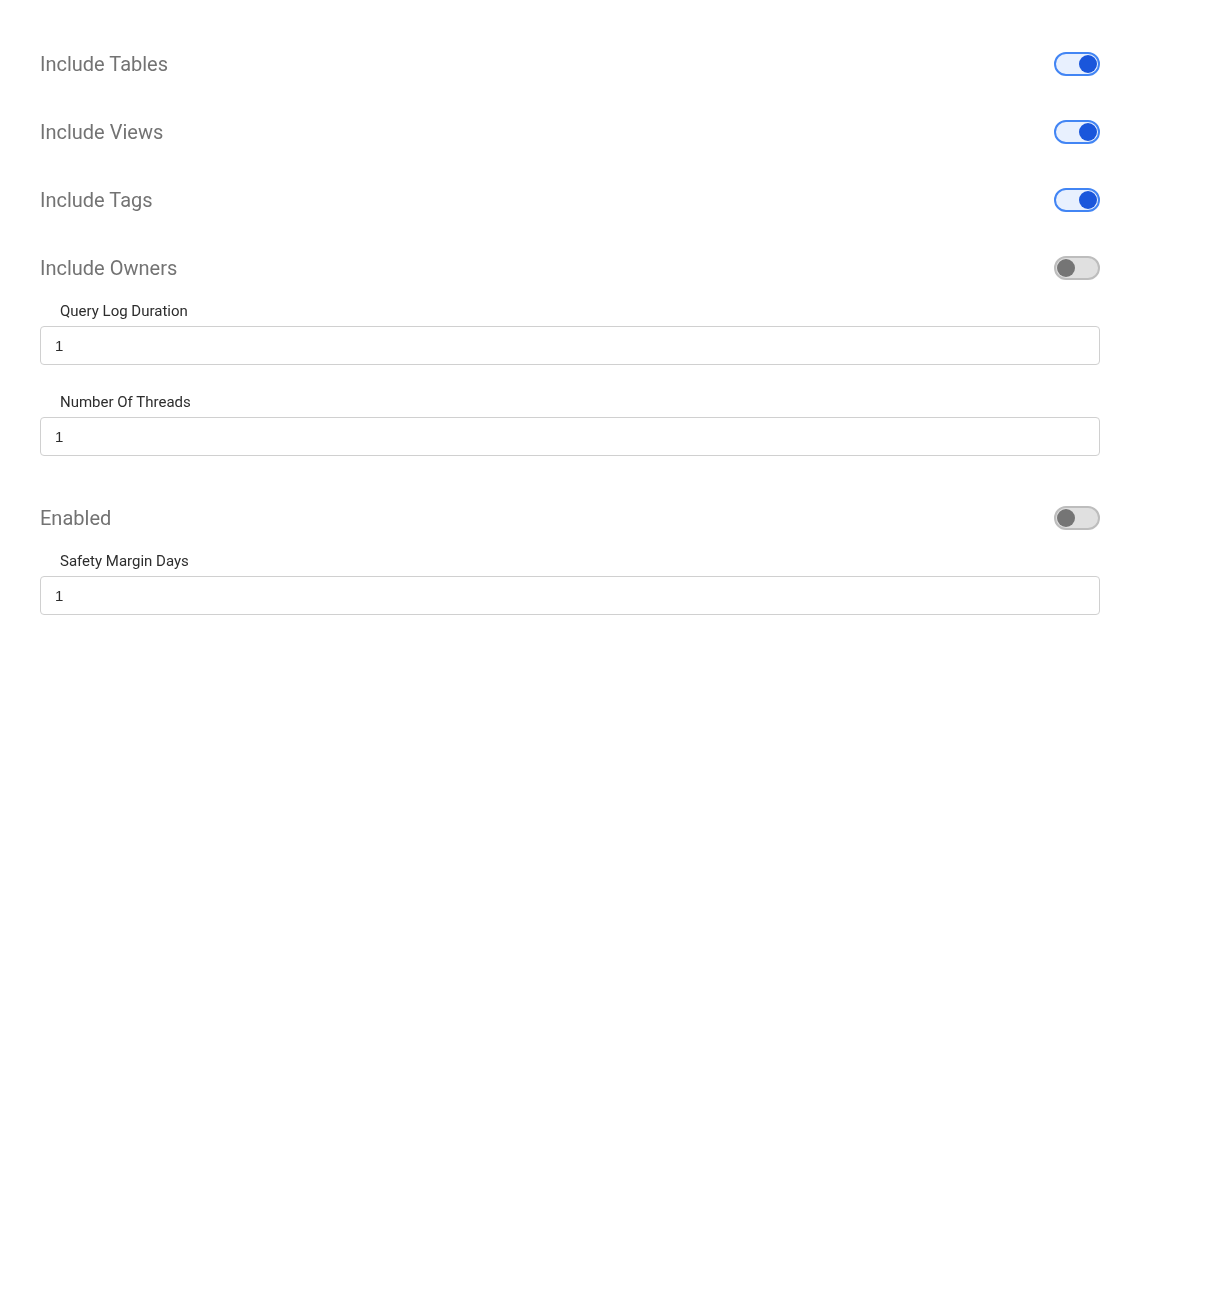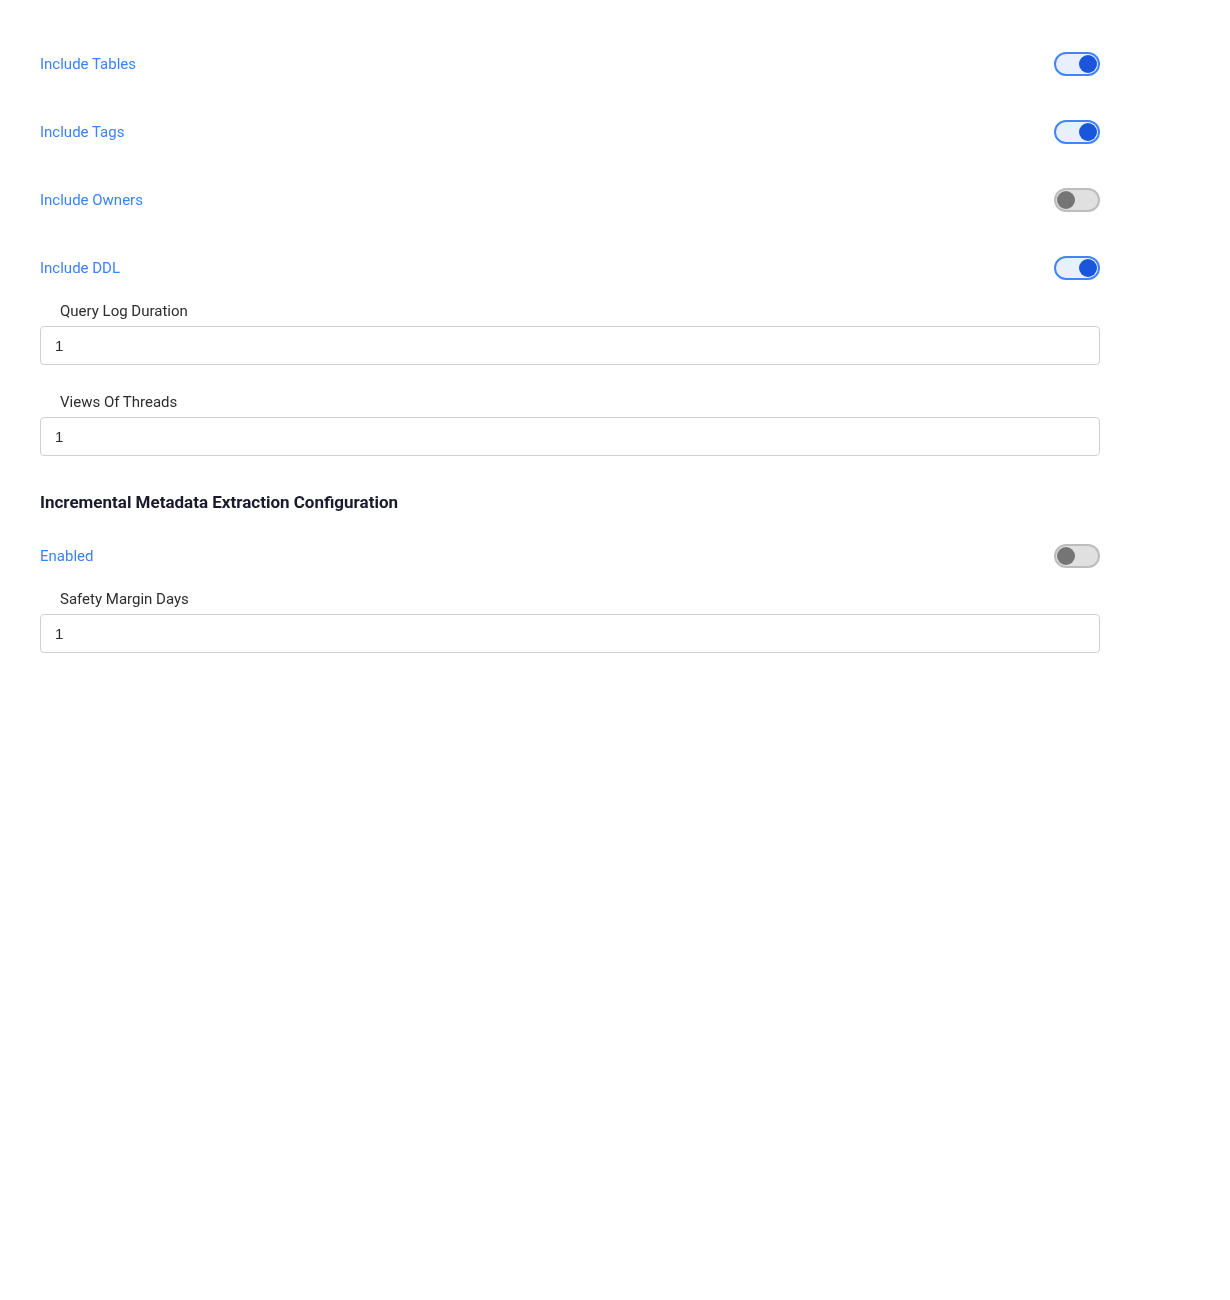--- a/index.html
+++ b/index.html
@@ -25,22 +25,22 @@
 
     .setting-row {
       display: flex;
       align-items: center;
       justify-content: space-between;
       padding: 22px 0;
       border-bottom: none;
     }
 
     .setting-label {
-      font-size: 15px;
-      color: #3b82f6;
+      font-size: 20px;
+      color: #737373;
       font-weight: 400;
     }
 
     
     .toggle-switch {
       position: relative;
       width: 46px;
       height: 24px;
       cursor: pointer;
       flex-shrink: 0;
@@ -136,63 +136,62 @@
       <div class="setting-row">
         <span class="setting-label">Include Tables</span>
         <label class="toggle-switch">
           <input type="checkbox" checked="" style="">
           <div class="toggle-track on">
             <div class="toggle-thumb"></div>
           </div>
         </label>
       </div>
       <div class="setting-row">
-        <span class="setting-label">Include Tags</span>
+        <span class="setting-label">Include Views</span>
         <label class="toggle-switch">
           <input type="checkbox" checked="" style="">
           <div class="toggle-track on">
             <div class="toggle-thumb"></div>
           </div>
         </label>
       </div>
       <div class="setting-row">
+        <span class="setting-label">Include Tags</span>
+        <label class="toggle-switch">
+          <input type="checkbox" checked="" style="">
+          <div class="toggle-track on">
+            <div class="toggle-thumb"></div>
+          </div>
+        </label>
+      </div>
+      <div class="setting-row">
         <span class="setting-label">Include Owners</span>
         <label class="toggle-switch">
           <input type="checkbox" style="">
           <div class="toggle-track off">
             <div class="toggle-thumb"></div>
           </div>
         </label>
       </div>
-      <div class="setting-row">
-        <span class="setting-label">Include DDL</span>
-        <label class="toggle-switch">
-          <input type="checkbox" checked="" style="">
-          <div class="toggle-track on">
-            <div class="toggle-thumb"></div>
-          </div>
-        </label>
-      </div>
     </div>
 
   <div class="input-group">
     <label class="input-label">Query Log Duration</label>
     <input type="text" class="text-input" value="1" style="">
   </div>
 
   <div class="input-group">
   </div>
 
 
   <div class="input-group">
-    <label class="input-label">Views Of Threads</label>
+    <label class="input-label">Number Of Threads</label>
     <input type="text" class="text-input" value="1" style="">
   </div>
 
-  <div class="section-title">Incremental Metadata Extraction Configuration</div>
 
   <div class="setting-row">
     <span class="setting-label">Enabled</span>
     <label class="toggle-switch">
       <input type="checkbox" style="">
       <div class="toggle-track off">
         <div class="toggle-thumb"></div>
       </div>
     </label>
   </div>

